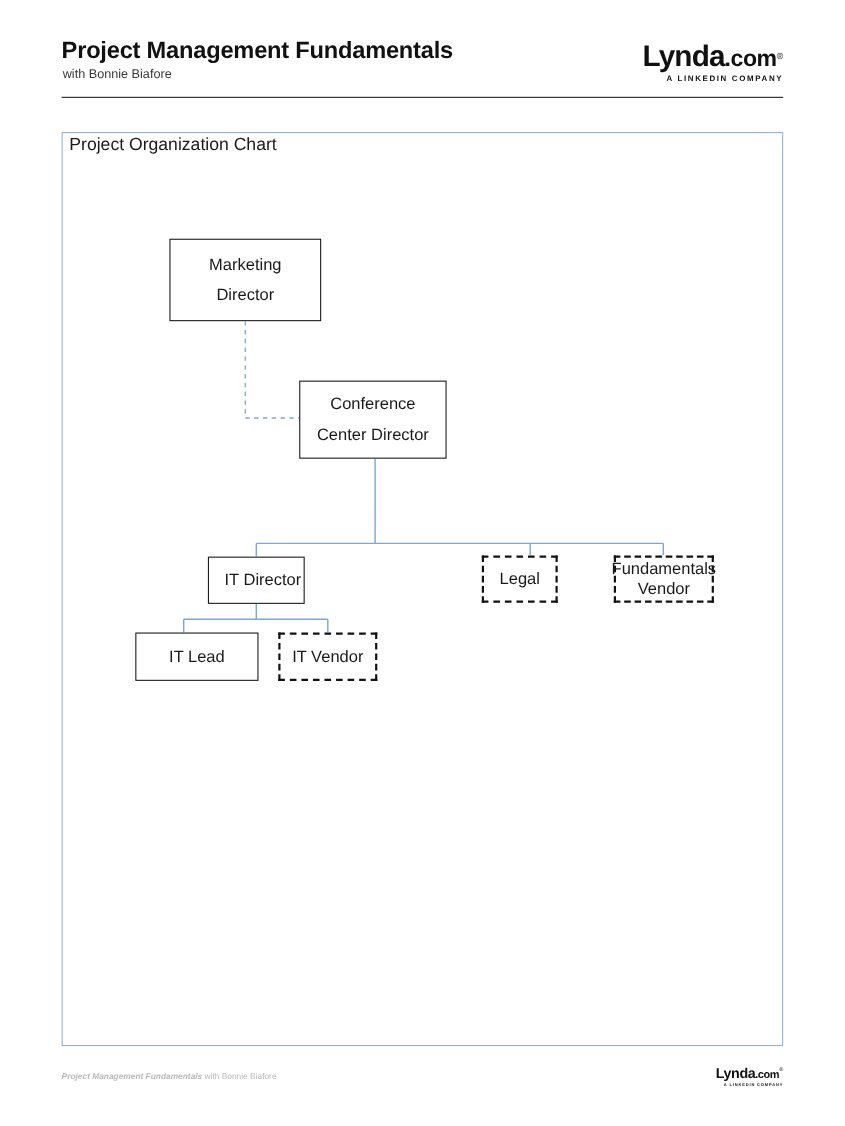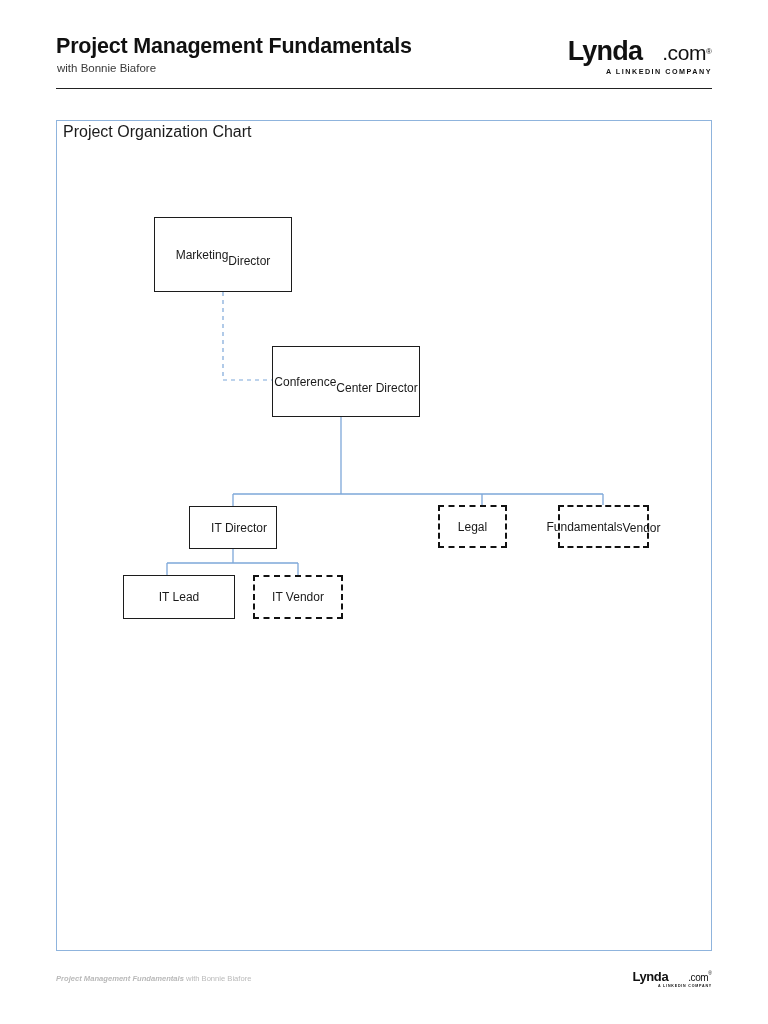--- a/index.html
+++ b/index.html
@@ -61,23 +61,22 @@
   }
   #header-logo { left: 560px; top: 38px; width: 152px; }
   .logo-main {
     font-size: 27px;
     font-weight: bold;
     letter-spacing: -0.8px;
     display: inline-block;
   }
   .logo-dotcom {
     font-size: 21px;
-    font-weight: normal;
+    font-weight: bold;
     letter-spacing: -0.4px;
-    padding-left: 20px;
   }
   .logo-reg {
     font-size: 8px;
     vertical-align: super;
     font-weight: normal;
   }
   .logo-sub {
     display: block;
     font-size: 7.2px;
     font-weight: bold;
@@ -120,26 +119,26 @@
     top: 0;
     width: 656px;
     height: 831px;
   }
 
   .node {
     position: absolute;
     box-sizing: border-box;
     background: #ffffff;
     display: flex;
-    flex-direction: row;
+    flex-direction: column;
     align-items: center;
     justify-content: center;
     text-align: center;
     color: #1a1a1a;
-    font-size: 12px;
+    font-size: 15px;
     line-height: 1.0;
   }
   .node.solid  { border: 1.6px solid #1c1c1c; }
   .node.dashed { border: 2px dashed #121212; }
   .node .line { display: block; }
   .node .line + .line { margin-top: 6px; }
   .node.tight .line + .line { margin-top: 3px; }
   .node.wide-gap .line + .line { margin-top: 13px; }
 
   
@@ -194,21 +193,21 @@
       <path d="M 110,442 L 241,442" fill="none" stroke="#7da7d9" stroke-width="1.3"></path>
       <path d="M 110,442 L 110,454" fill="none" stroke="#7da7d9" stroke-width="1.3"></path>
       <path d="M 241,442 L 241,454" fill="none" stroke="#7da7d9" stroke-width="1.3"></path>
     </svg>
 
     <div class="node solid wide-gap" style="left:97px; top:96px; width:138px; height:75px;">
       <span class="line">Marketing</span>
       <span class="line">Director</span>
     </div>
 
-    <div class="node solid wide-gap" style="left:215px; top:225px; width:148px; height:71px;align-items:center;">
+    <div class="node solid wide-gap" style="left:215px; top:225px; width:134px; height:71px;align-items:center;">
       <span class="line">Conference</span>
       <span class="line">Center Director</span>
     </div>
 
     <div class="node solid" style="left:132px; top:385px; width:88px; height:43px;padding-left:12px;">
       <span class="line">IT Director</span>
     </div>
 
     <div class="node dashed" style="left:381px; top:384px; width:69px; height:43px;">
       <span class="line">Legal</span>

